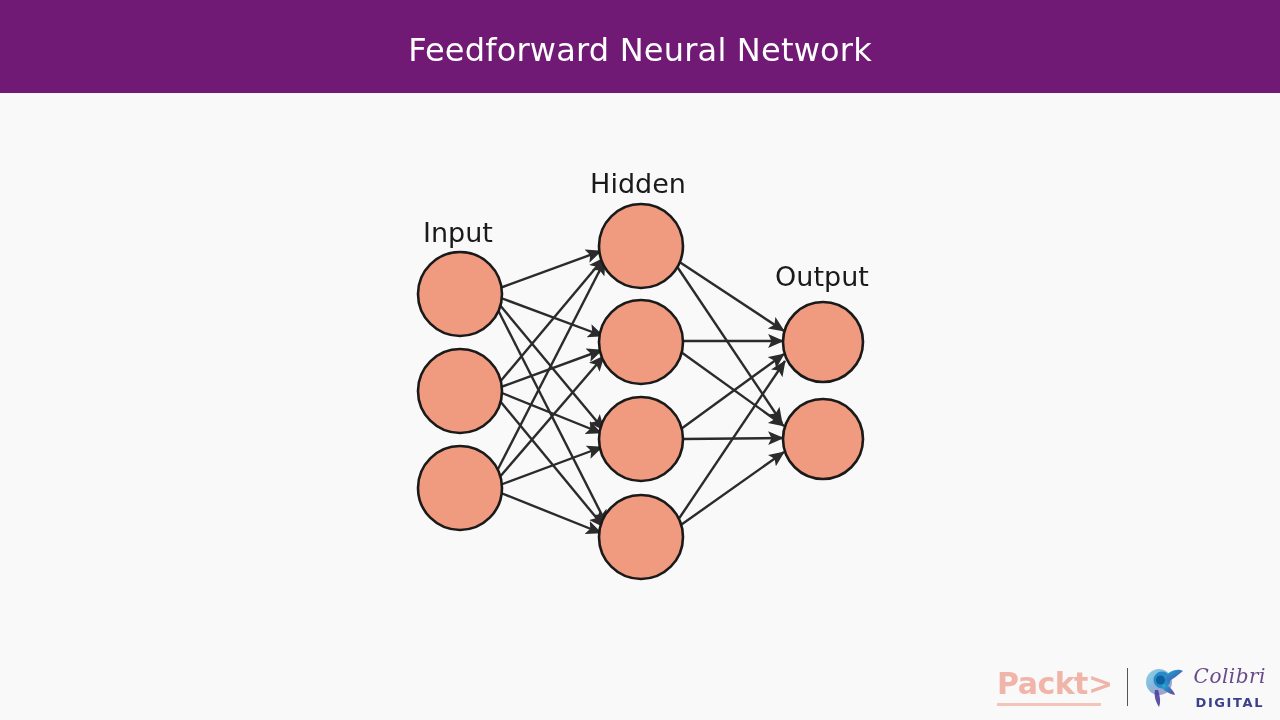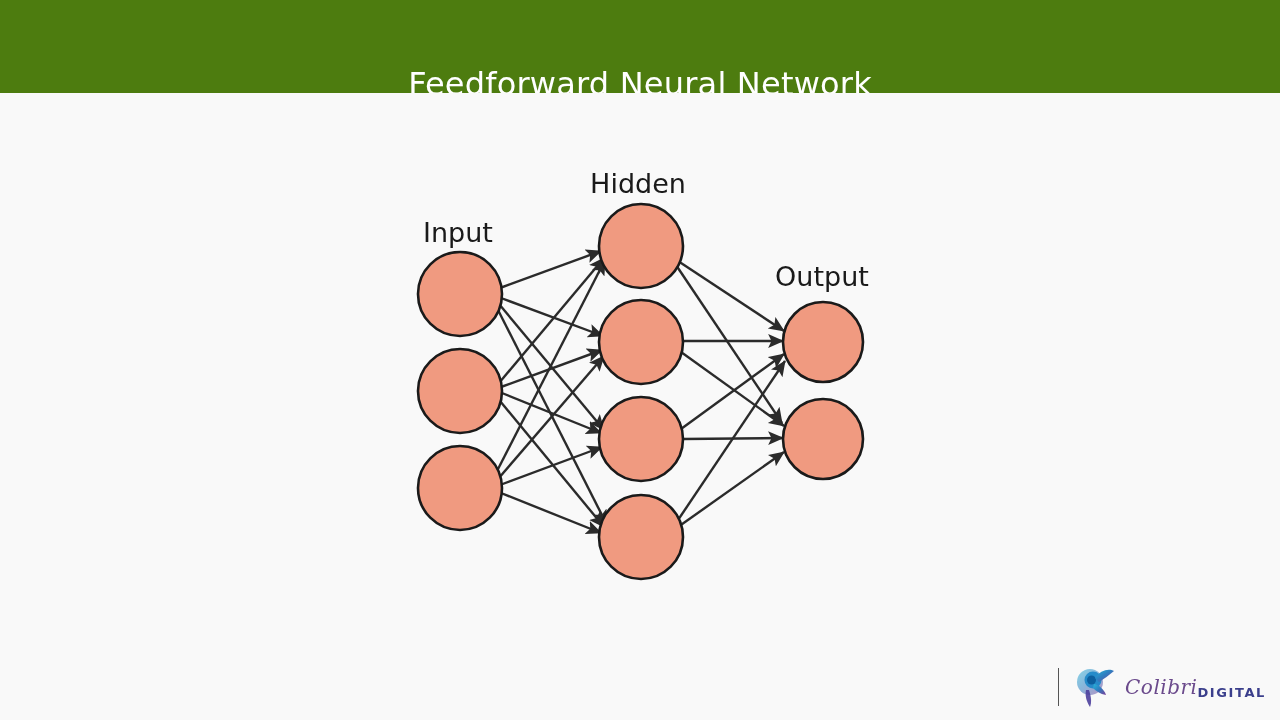--- a/index.html
+++ b/index.html
@@ -15,25 +15,25 @@
     position: relative;
   }
 
   
   #header-bar {
     position: absolute;
     left: 0;
     top: 0;
     width: 1280px;
     height: 101px;
-    background: #4d7c0f;
+    background: #701a75;
     border-bottom: 1px solid #d8d8d8;
     box-sizing: border-box;
     display: flex;
-    align-items: flex-end;
+    align-items: center;
     justify-content: center;
   }
   #slide-title {
     color: #ffffff;
     font-size: 32px;
     font-weight: 400;
     letter-spacing: 0.2px;
     line-height: 1;
     white-space: nowrap;
   }
@@ -91,21 +91,21 @@
     height: 38px;
     background: #555555;
   }
   #colibri-logo {
     display: flex;
     align-items: center;
     gap: 6px;
   }
   #colibri-text {
     display: flex;
-    flex-direction: row;
+    flex-direction: column;
     align-items: center;
     line-height: 1;
   }
   #colibri-script {
     font-family: "DejaVu Serif", "Liberation Serif", serif;
     font-style: italic;
     font-size: 20px;
     color: #6b4a8c;
     line-height: 1;
     letter-spacing: 0.5px;
@@ -187,20 +187,24 @@
 
     <g id="layer-output">
       <circle cx="823" cy="249" r="40" fill="#f09a80" stroke="#1a1a1a" stroke-width="2.6"></circle>
       <circle cx="823" cy="346" r="40" fill="#f09a80" stroke="#1a1a1a" stroke-width="2.6"></circle>
       <text x="822" y="193" text-anchor="middle" font-family="DejaVu Sans, Liberation Sans, sans-serif" font-size="27" fill="#1a1a1a">Output</text>
     </g>
   </svg>
 
   <div id="footer-logos">
 
+    <div id="packt-logo">
+      <div id="packt-wordmark">Packt&gt;</div>
+      <div id="packt-underline"></div>
+    </div>
 
     <div id="logo-divider"></div>
 
     <div id="colibri-logo">
       <svg width="46" height="42" viewBox="0 0 46 42">
         <circle cx="17" cy="16" r="13" fill="url(#colibri-bird-grad)" opacity="0.55"></circle>
         <circle cx="20" cy="14" r="8.5" fill="#1b86c8" opacity="0.9"></circle>
         <circle cx="18.5" cy="14" r="4.5" fill="#0d5f9e"></circle>
         <path d="M22 12 C27 4, 36 2, 41 5 C36 9, 31 13, 26 16 Z" fill="url(#colibri-bird-grad)"></path>
         <path d="M21 18 C26 19, 31 23, 33 29 C27 28, 23 25, 20 22 Z" fill="url(#colibri-bird-grad)"></path>

